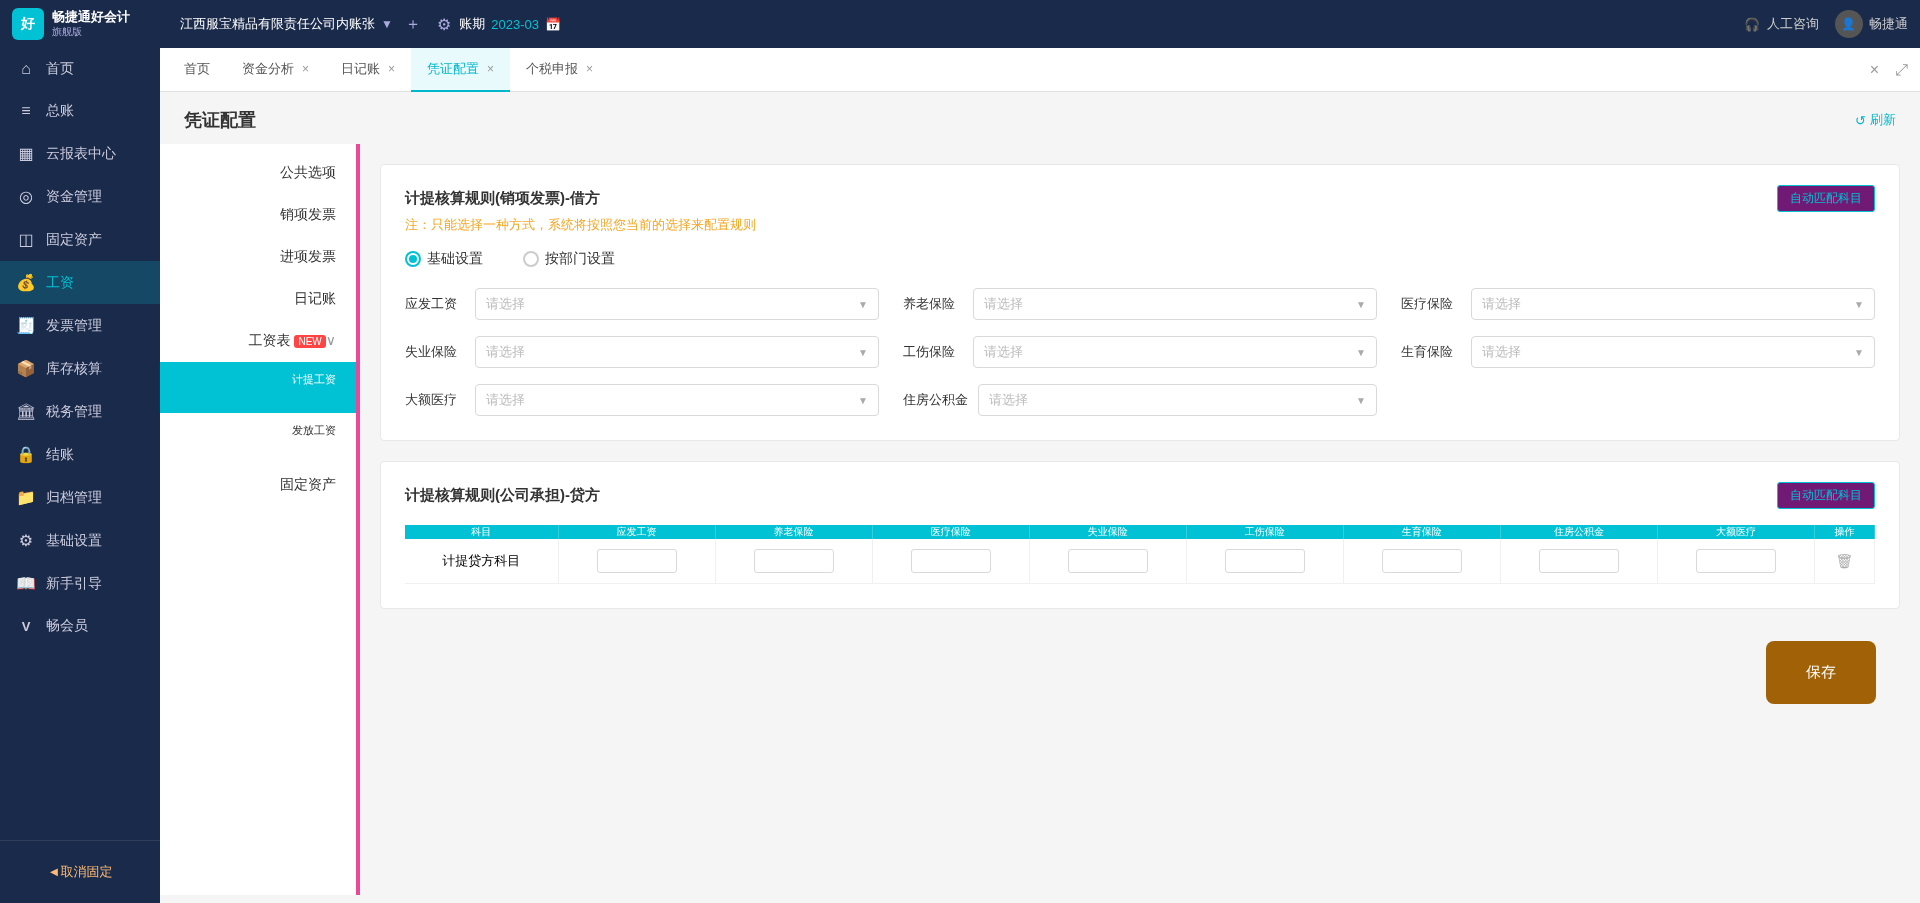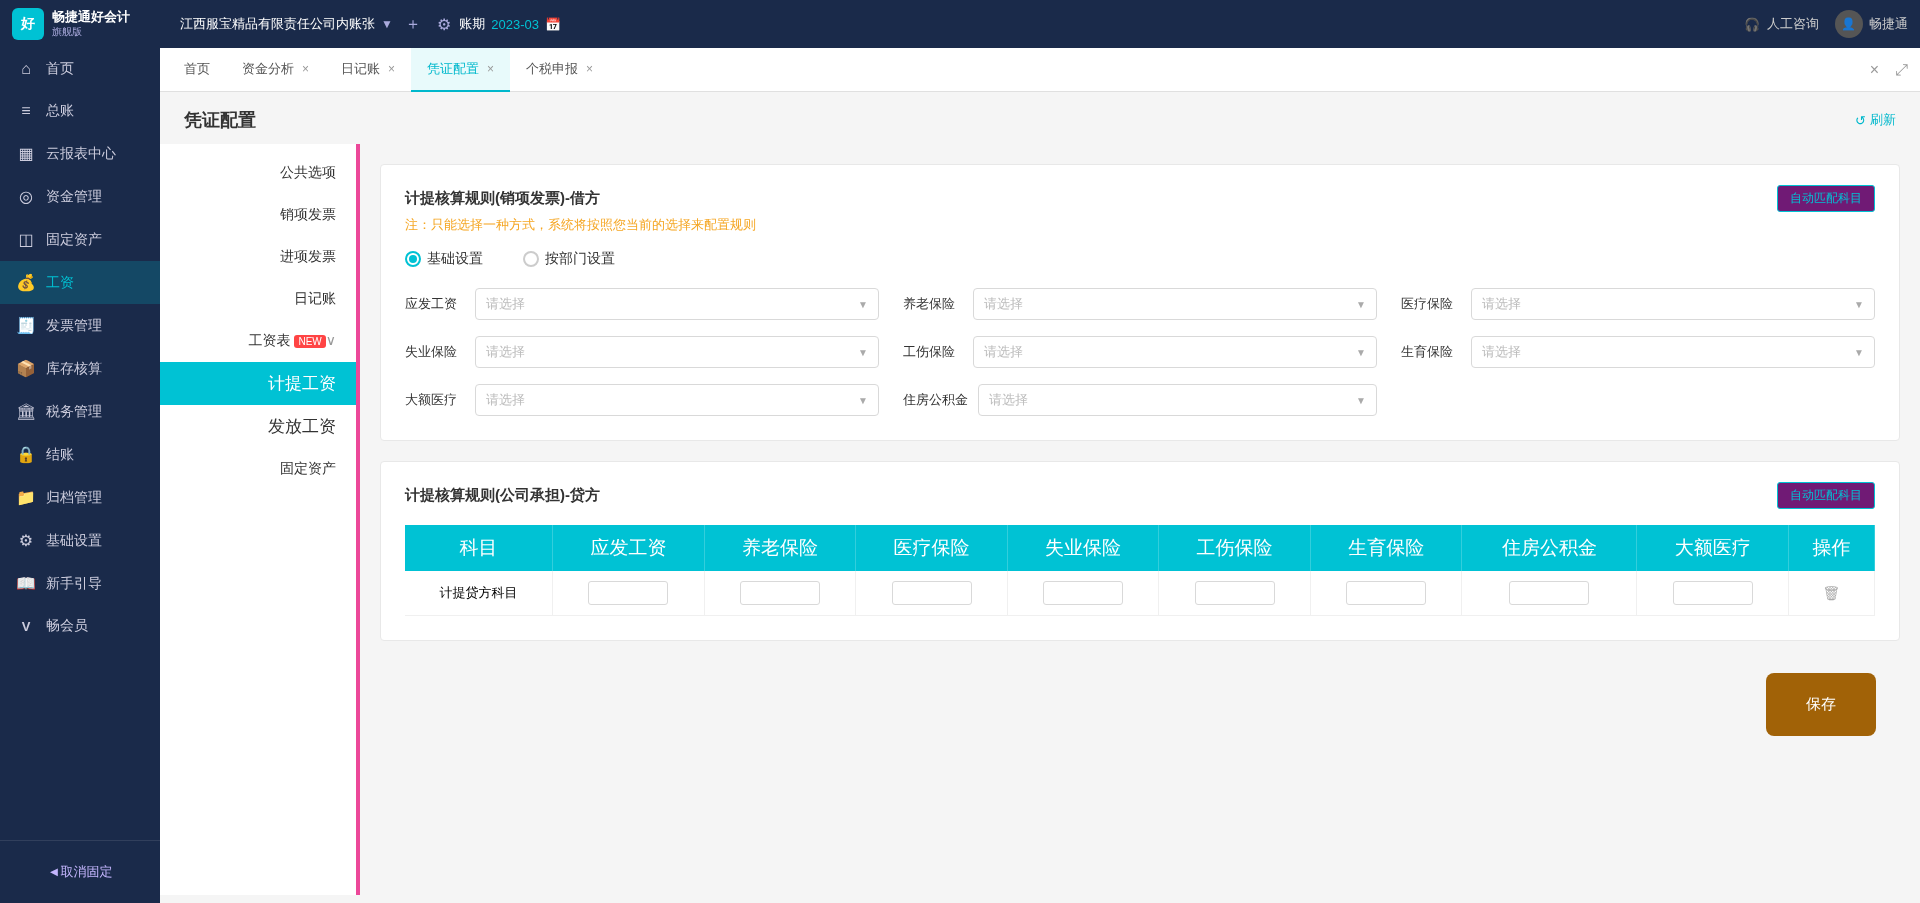--- a/index.html
+++ b/index.html
@@ -26,21 +26,21 @@
 
     
     .main-container { display: flex; flex: 1; overflow: hidden; }
 
     
     .sidebar { width: 160px; background: #1a2a4a; color: #fff; display: flex; flex-direction: column; flex-shrink: 0; overflow-y: auto; }
     .sidebar-item { display: flex; align-items: center; gap: 10px; padding: 12px 16px; cursor: pointer; font-size: 14px; color: #ccd; transition: background 0.2s; }
     .sidebar-item.active { background: rgba(0,194,212,0.2); color: #00c2d4; }
     .sidebar-icon { font-size: 16px; width: 20px; text-align: center; }
     .sidebar-bottom { margin-top: auto; padding: 12px 0; border-top: 1px solid rgba(255,255,255,0.1); }
-    .cancel-fixed { display: flex; align-items: center; justify-content: center; gap: 6px; padding: 10px; cursor: pointer; color: #c4b5fd; font-size: 13px; }
+    .cancel-fixed { display: flex; align-items: center; justify-content: center; gap: 6px; padding: 10px; cursor: pointer; color: #fdba74; font-size: 13px; }
 
     
     .right-content { flex: 1; display: flex; flex-direction: column; overflow: hidden; }
 
     
     .tab-bar { display: flex; align-items: center; background: #fff; border-bottom: 1px solid #e0e0e0; padding: 0 8px; height: 44px; flex-shrink: 0; }
     .tab-item { display: flex; align-items: center; gap: 6px; padding: 0 16px; height: 44px; cursor: pointer; font-size: 13px; color: #555; border-bottom: 2px solid transparent; white-space: nowrap; }
     .tab-item.active { color: #00b8cc; border-bottom: 2px solid #00b8cc; background: #e8fafb; }
     .tab-close { font-size: 12px; color: #999; cursor: pointer; margin-left: 2px; }
     .tab-right { margin-left: auto; display: flex; align-items: center; gap: 8px; }
@@ -54,21 +54,21 @@
     .page-title { font-size: 18px; font-weight: bold; color: #333; }
     .refresh-btn { display: flex; align-items: center; gap: 4px; color: #00b8cc; font-size: 13px; cursor: pointer; }
 
     
     .content-wrapper { display: flex; background: #f5f5f5; min-height: calc(100% - 60px); }
 
     
     .left-nav { width: 200px; background: #fff; border-right: 4px solid #ec4899; flex-shrink: 0; padding-top: 8px; text-align: right; }
     .left-nav-item { padding: 12px 20px; font-size: 14px; color: #333; cursor: pointer; position: relative; }
     .left-nav-item .badge-new { background: #ff4444; color: #fff; font-size: 10px; padding: 1px 4px; border-radius: 3px; margin-left: 4px; }
-    .left-nav-sub { padding: 10px 20px 10px 36px; font-size: 17px; color: #333; cursor: pointer; }
+    .left-nav-sub { padding: 10px 20px 26px 36px; font-size: 11px; color: #333; cursor: pointer; }
     .left-nav-sub.active { background: #00c2d4; color: #fff; }
     .expand-icon { float: right; color: #999; }
 
     
     .main-area { flex: 1; padding: 20px; overflow-y: auto; }
 
     
     .section { background: #fff; border-radius: 4px; padding: 24px; margin-bottom: 20px; border: 1px solid #e8e8e8; }
     .section-title { font-size: 15px; font-weight: bold; color: #333; margin-bottom: 8px; }
     .section-note { color: #f5a623; font-size: 13px; margin-bottom: 16px; }
@@ -85,21 +85,21 @@
     .form-grid { display: grid; grid-template-columns: repeat(3, 1fr); gap: 16px 24px; }
     .form-row { display: flex; align-items: center; gap: 10px; }
     .form-label { font-size: 13px; color: #333; white-space: nowrap; min-width: 60px; }
     .form-select { flex: 1; display: flex; align-items: center; border: 1px solid #d9d9d9; border-radius: 4px; padding: 6px 10px; background: #fff; cursor: pointer; font-size: 13px; color: #bbb; justify-content: space-between; }
     .form-select .arrow { color: #aaa; font-size: 10px; }
 
     
     .table-section { background: #fff; border-radius: 4px; border: 1px solid #e8e8e8; overflow: hidden; margin-bottom: 20px; padding: 24px; }
     .table-header-row { display: flex; align-items: flex-start; justify-content: space-between; margin-bottom: 12px; }
     .data-table { width: 100%; border-collapse: collapse; }
-    .data-table th { background: #00c2d4; color: #fff; font-size: 19px; font-weight: normal; padding: 10px 8px; text-align: center; border-right: 1px solid rgba(255,255,255,0.2); }
+    .data-table th { background: #00c2d4; color: #fff; font-size: 10px; font-weight: normal; padding: 0 8px; text-align: center; border-right: 1px solid rgba(255,255,255,0.2); }
     .data-table td { padding: 10px 8px; text-align: center; font-size: 13px; border-bottom: 1px solid #f0f0f0; border-right: 1px solid #f0f0f0; }
     .data-table td input { width: 80px; border: 1px solid #d9d9d9; border-radius: 3px; padding: 4px 6px; font-size: 12px; }
     .delete-icon { color: #aaa; cursor: pointer; font-size: 14px; }
 
     
     .save-footer { position: sticky; bottom: 0; background: #f5f5f5; padding: 12px 24px; display: flex; justify-content: flex-end; }
     .save-btn { background: #a16207; color: #fff; border: none; border-radius: 8px; padding: 22px 40px; font-size: 15px; cursor: pointer; }
 
     
     ::-webkit-scrollbar { width: 6px; height: 6px; }

